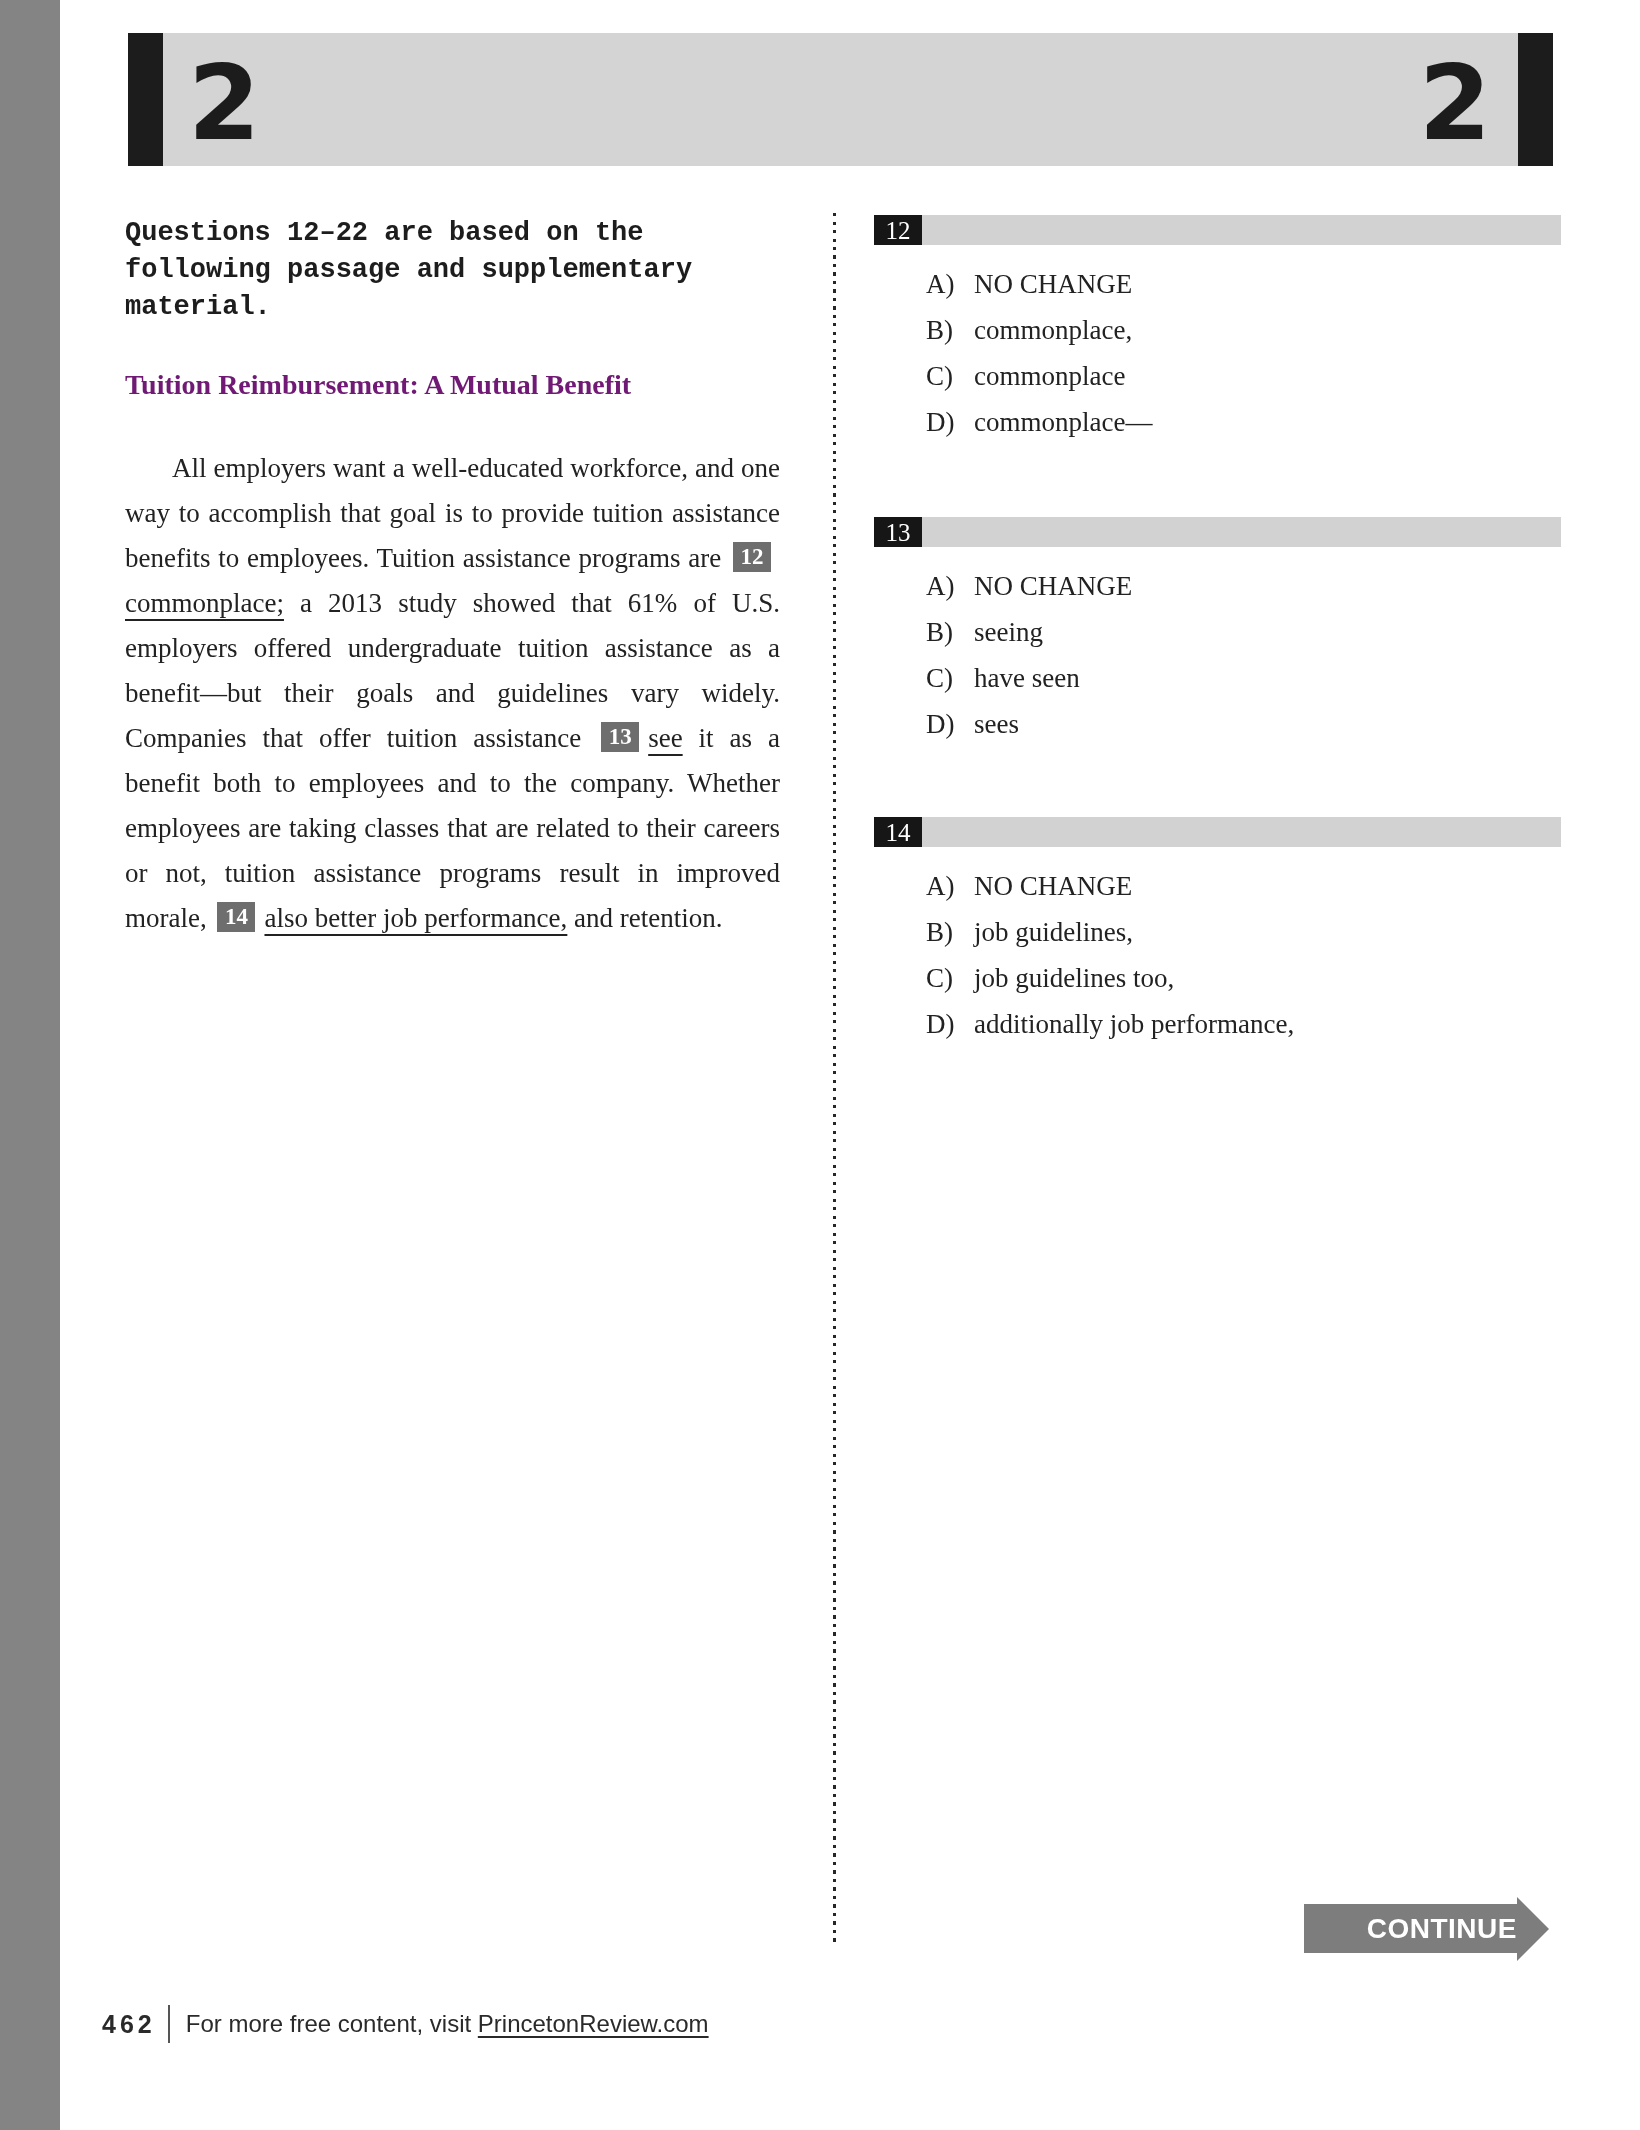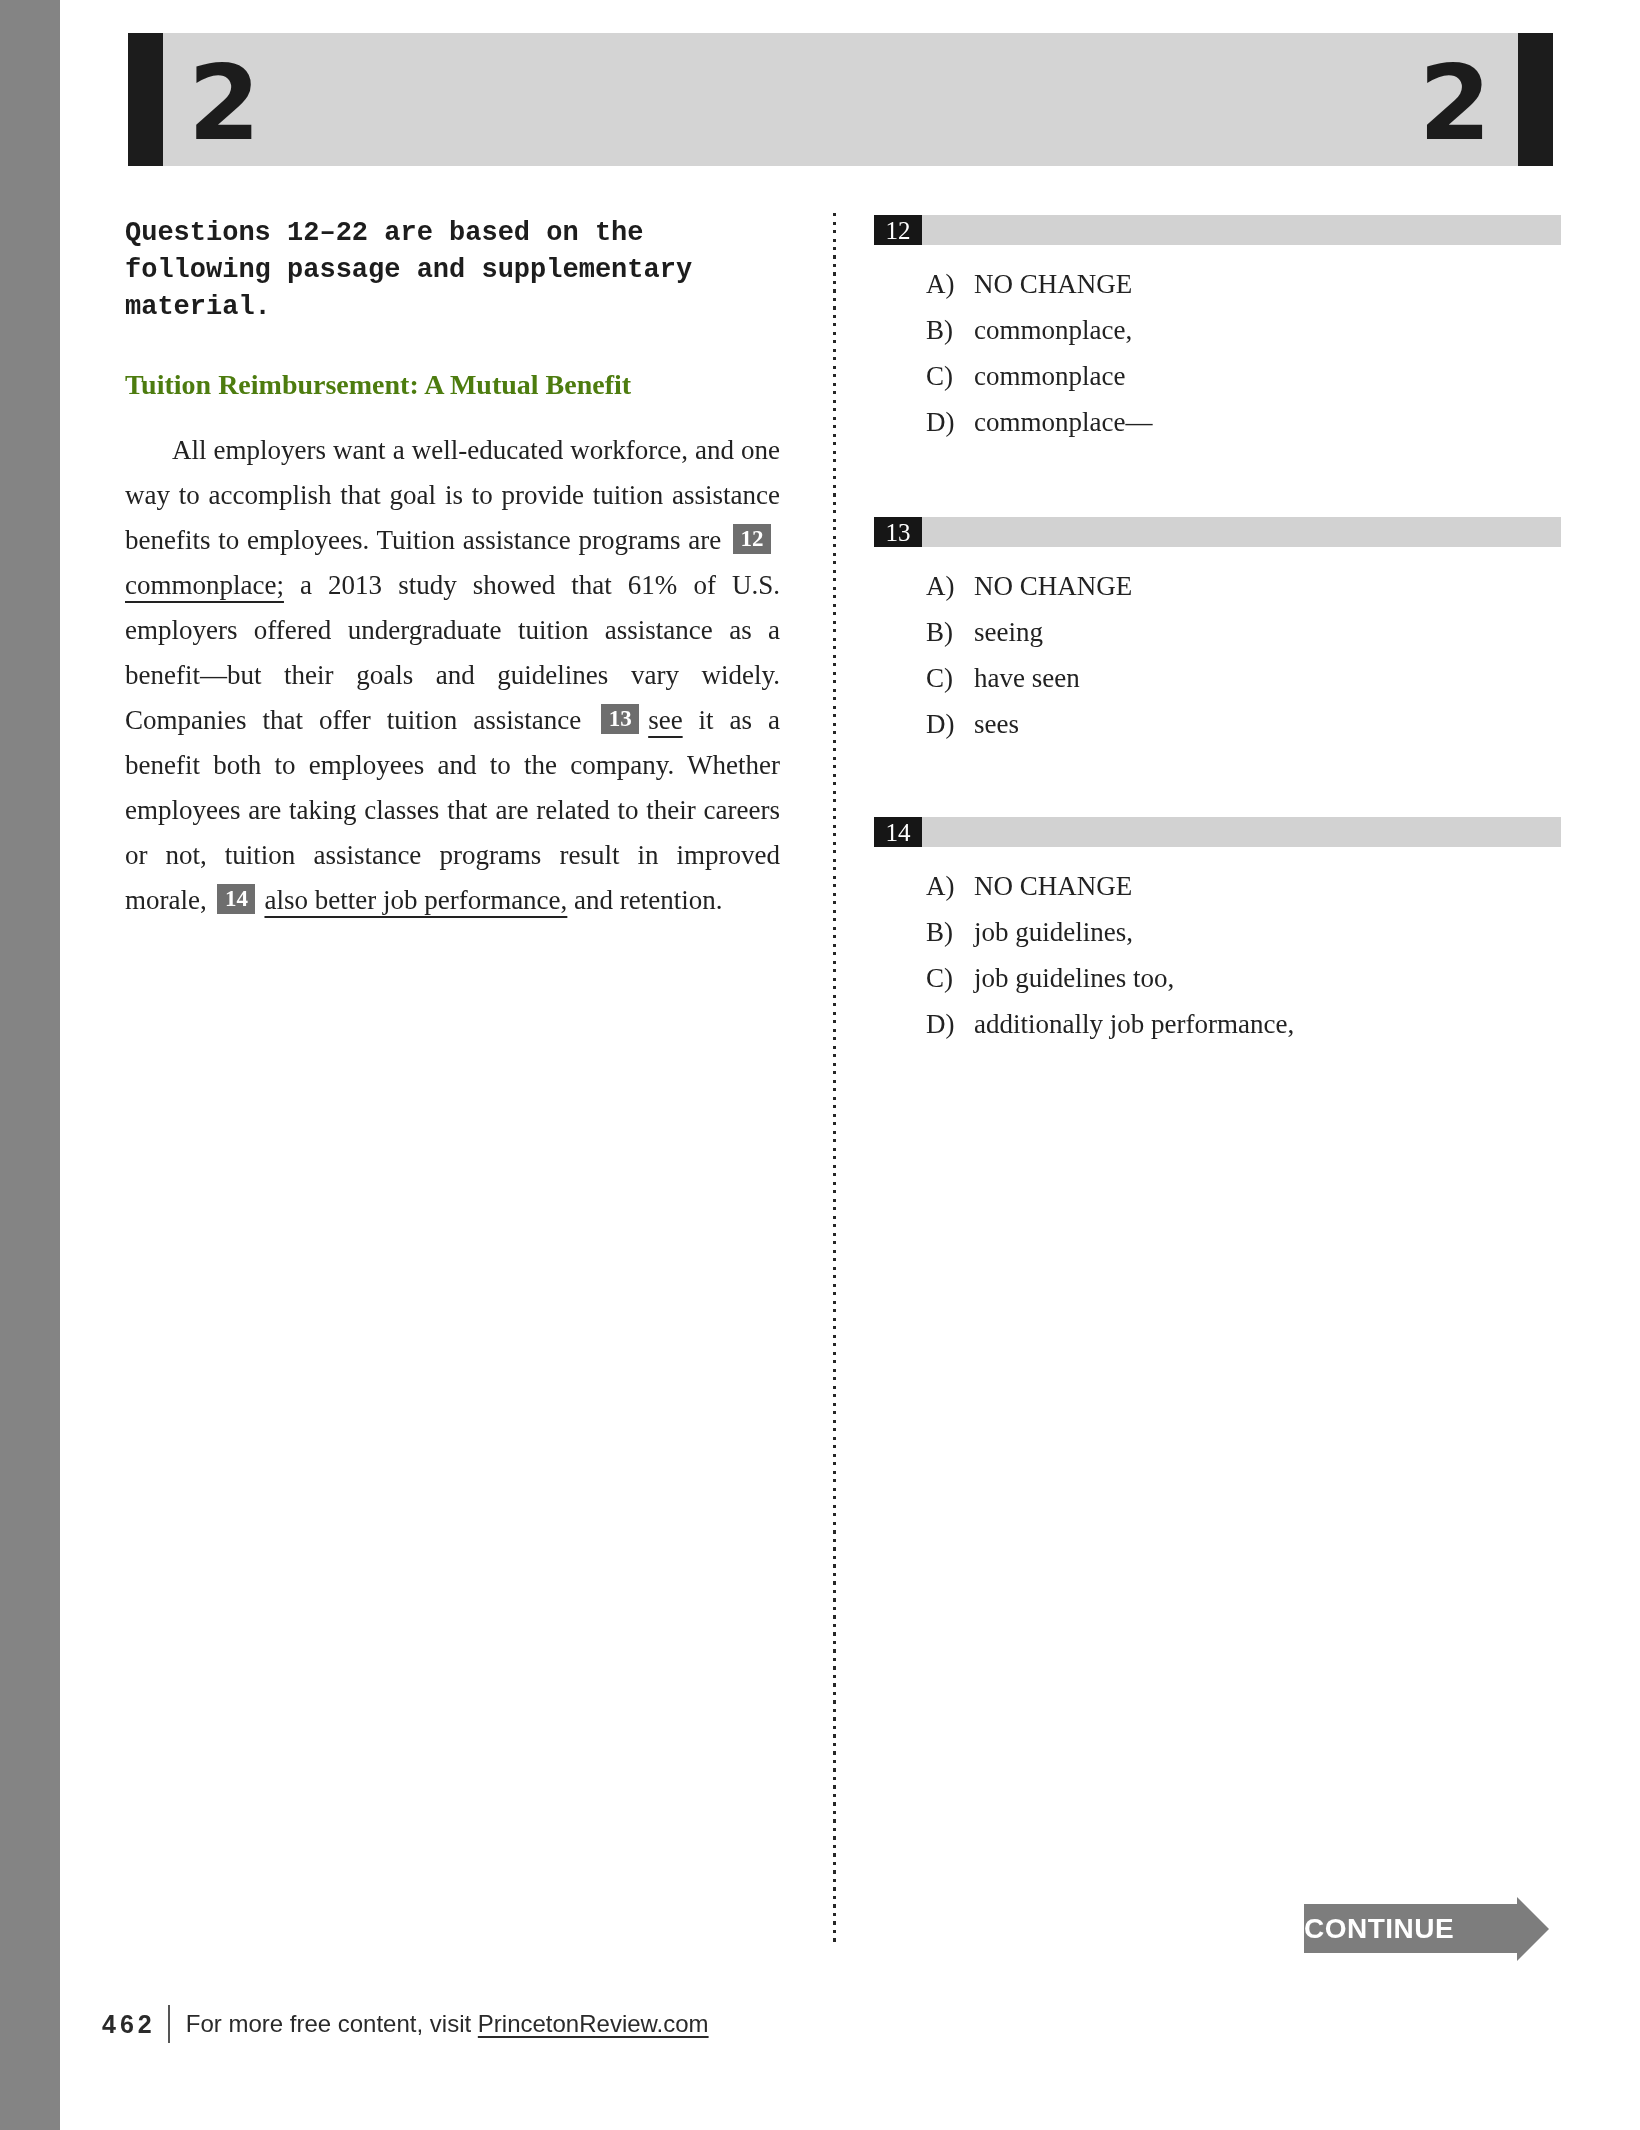--- a/index.html
+++ b/index.html
@@ -17,21 +17,21 @@
   .section-num { position:absolute; top:0; height:133px; line-height:140px;
                  font-family:"DejaVu Sans","Liberation Sans",sans-serif; font-weight:700;
                  font-size:104px; color:#1c1c1c; }
   .num-left { left:60px; }
   .num-right { right:62px; }
 
   
   .passage { position:absolute; left:125px; top:215px; width:655px; }
   .passage-intro { font-family:Liberation Mono, monospace; font-weight:bold; font-size:27px;
                    line-height:37px; color:#1d1d1d; margin-bottom:42px; }
-  .passage-title { font-weight:bold; font-size:28px; line-height:34px; color:#4d7c0f; margin-bottom:26px; }
+  .passage-title { font-weight:bold; font-size:28px; line-height:34px; color:#701a75; margin-bottom:44px; }
   .passage-body { font-size:27px; line-height:45px; text-align:justify; text-indent:47px; color:#222; }
   .seg-marker { display:inline-block; text-indent:0; background:#6e6e6e; color:#ffffff;
                 font-weight:bold; font-size:23px; line-height:30px; min-width:38px; height:30px;
                 text-align:center; margin:0 9px 0 4px; transform:translateY(-3px); }
   .seg-underline { text-decoration:underline; text-underline-offset:7px; text-decoration-thickness:2px; }
 
   
   .col-divider { position:absolute; left:833px; top:213px; width:3px; height:1730px;
                  background-image:repeating-linear-gradient(to bottom,#262626 0px,#262626 3px,transparent 3px,transparent 8.5px); }
 
@@ -41,21 +41,21 @@
   .q-bar { position:relative; width:100%; height:30px; background:#d2d2d2; }
   .q-numbox { position:absolute; left:0; top:0; width:48px; height:30px; background:#161616;
               color:#ffffff; font-size:25px; line-height:31px; text-align:center; }
   .q-options { margin-top:16px; }
   .option { display:flex; line-height:46px; font-size:27px; color:#222; }
   .opt-letter { width:48px; margin-left:52px; flex:0 0 auto; }
   .opt-text { flex:1; }
 
   
   .continue { position:absolute; left:1304px; top:1904px; width:213px; height:49px; background:#7d7d7d; }
-  .continue-label { display:block; width:100%; text-align:left;
+  .continue-label { display:block; width:100%; text-align:right;
                     font-family:"Liberation Sans",sans-serif; font-weight:bold; font-size:28px;
                     letter-spacing:0.5px; color:#ffffff; line-height:49px; }
   .continue-head { position:absolute; left:100%; top:50%; transform:translateY(-50%);
                    width:0; height:0; border-top:32px solid transparent; border-bottom:32px solid transparent;
                    border-left:32px solid #7d7d7d; }
 
   
   .footer { position:absolute; left:102px; top:2000px; height:48px; display:flex; align-items:center;
             font-family:"Liberation Sans",sans-serif; color:#2a2a2a; }
   .footer-pagenum { font-weight:bold; font-size:25px; letter-spacing:4px; }

